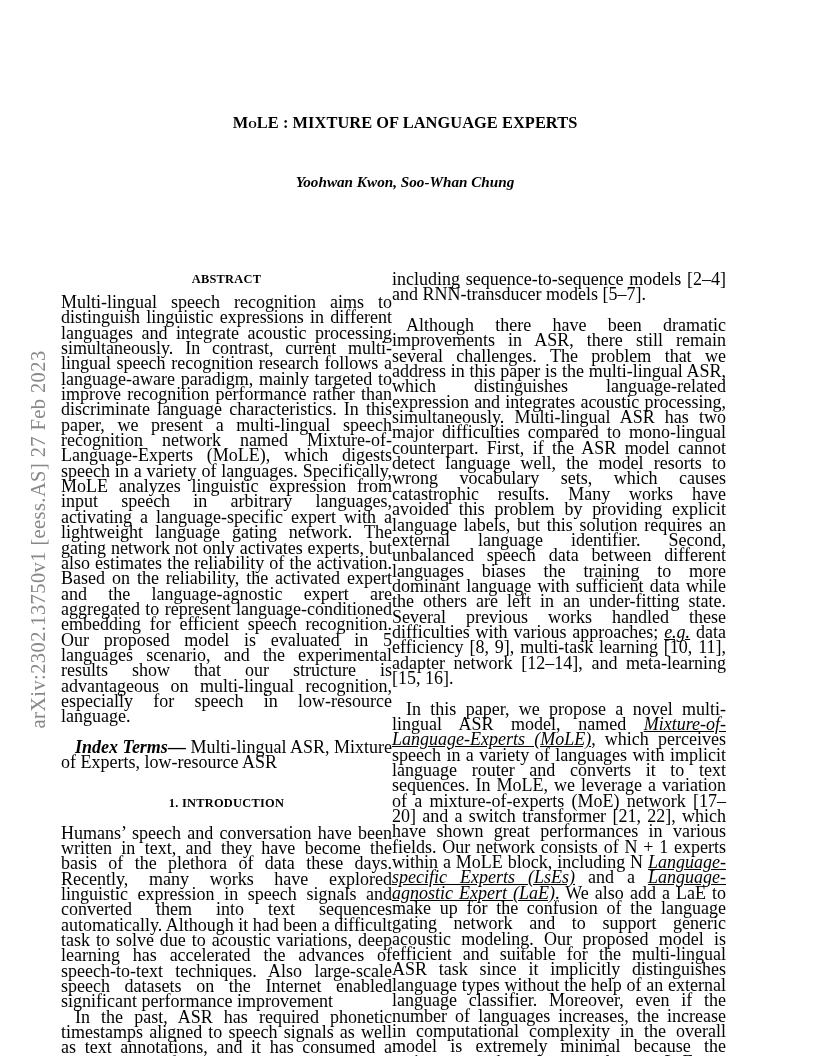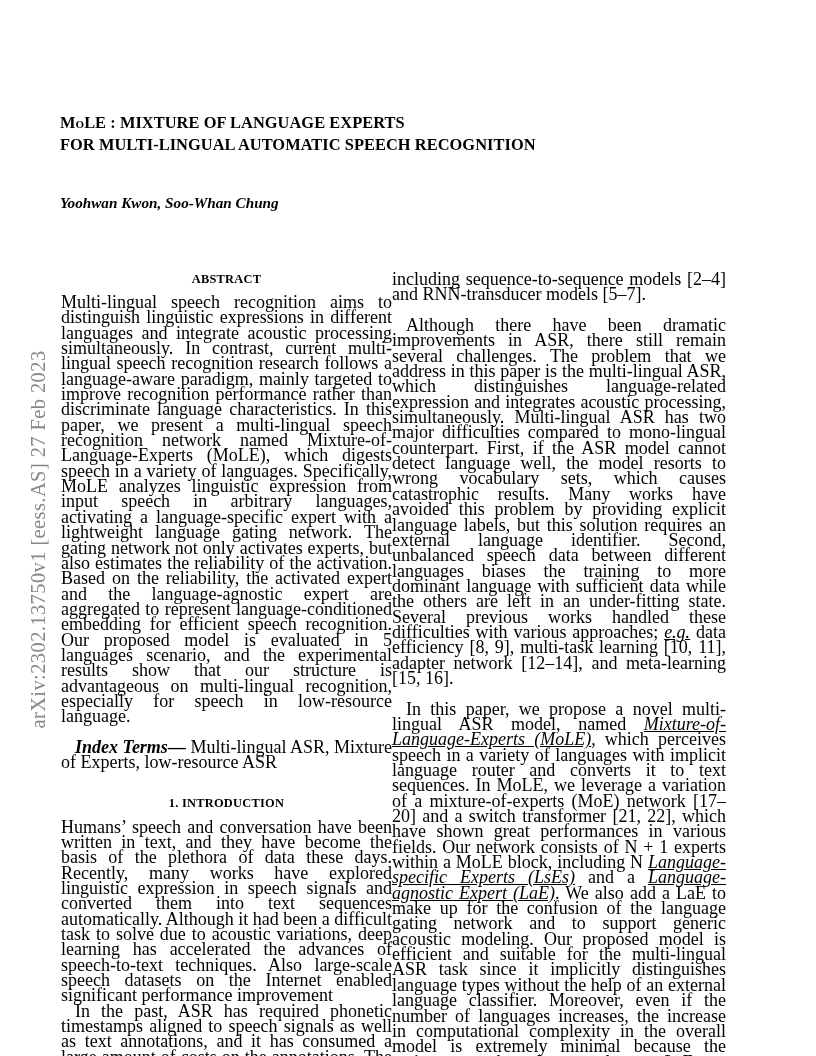--- a/index.html
+++ b/index.html
@@ -32,20 +32,21 @@
     white-space: nowrap;
     text-align: center;
   }
 
   
   .header {
     position: absolute;
     left: 60px;
     top: 112px;
     width: 690px;
+    text-align: center;
   }
   .title {
     font-size: 16.4px;
     font-weight: bold;
     line-height: 21.5px;
     letter-spacing: 0.05px;
   }
   .title .sc {
     font-variant: small-caps;
     text-transform: lowercase;
@@ -78,21 +79,21 @@
 
   .sec-head {
     text-align: center;
     font-weight: bold;
     font-size: 12.4px;
     letter-spacing: 0.25px;
     margin: 0 0 8px 0;
   }
   .sec-head.intro {
     margin-top: 25px;
-    margin-bottom: 9px;
+    margin-bottom: 15px;
   }
   p.body {
     margin: 0;
     font-size: 18px;
     line-height: 15.35px;
     text-align: justify;
     text-justify: inter-word;
     hyphens: manual;
   }
   p.indent { text-indent: 14px; }
@@ -106,21 +107,20 @@
 </head>
 <body>
 
 <div class="page">
 
   <div class="arxiv-stamp">arXiv:2302.13750v1  [eess.AS]  27 Feb 2023</div>
 
   <div class="header">
     <div class="title">
       <span><span>M</span><span class="sc">o</span><span>LE : MIXTURE OF LANGUAGE EXPERTS</span></span><br>
-      <span>FOR MULTI-LINGUAL AUTOMATIC SPEECH RECOGNITION</span>
     </div>
     <div class="authors">Yoohwan Kwon, Soo-Whan Chung</div>
   </div>
 
   <div class="columns">
 
     <div class="col col-left">
       <div class="sec-head">ABSTRACT</div>
       <p class="body">Multi-lingual speech recognition aims to distinguish linguistic expressions in different languages and integrate acoustic processing simultaneously. In contrast, current multi-lingual speech recognition research follows a language-aware paradigm, mainly targeted to improve recognition performance rather than discriminate language characteristics. In this paper, we present a multi-lingual speech recognition network named Mixture-of-Language-Experts (MoLE), which digests speech in a variety of languages. Specifically, MoLE analyzes linguistic expression from input speech in arbitrary languages, activating a language-specific expert with a lightweight language gating network. The gating network not only activates experts, but also estimates the reliability of the activation. Based on the reliability, the activated expert and the language-agnostic expert are aggregated to represent language-conditioned embedding for efficient speech recognition. Our proposed model is evaluated in 5 languages scenario, and the experimental results show that our structure is advantageous on multi-lingual recognition, especially for speech in low-resource language.</p>
 

